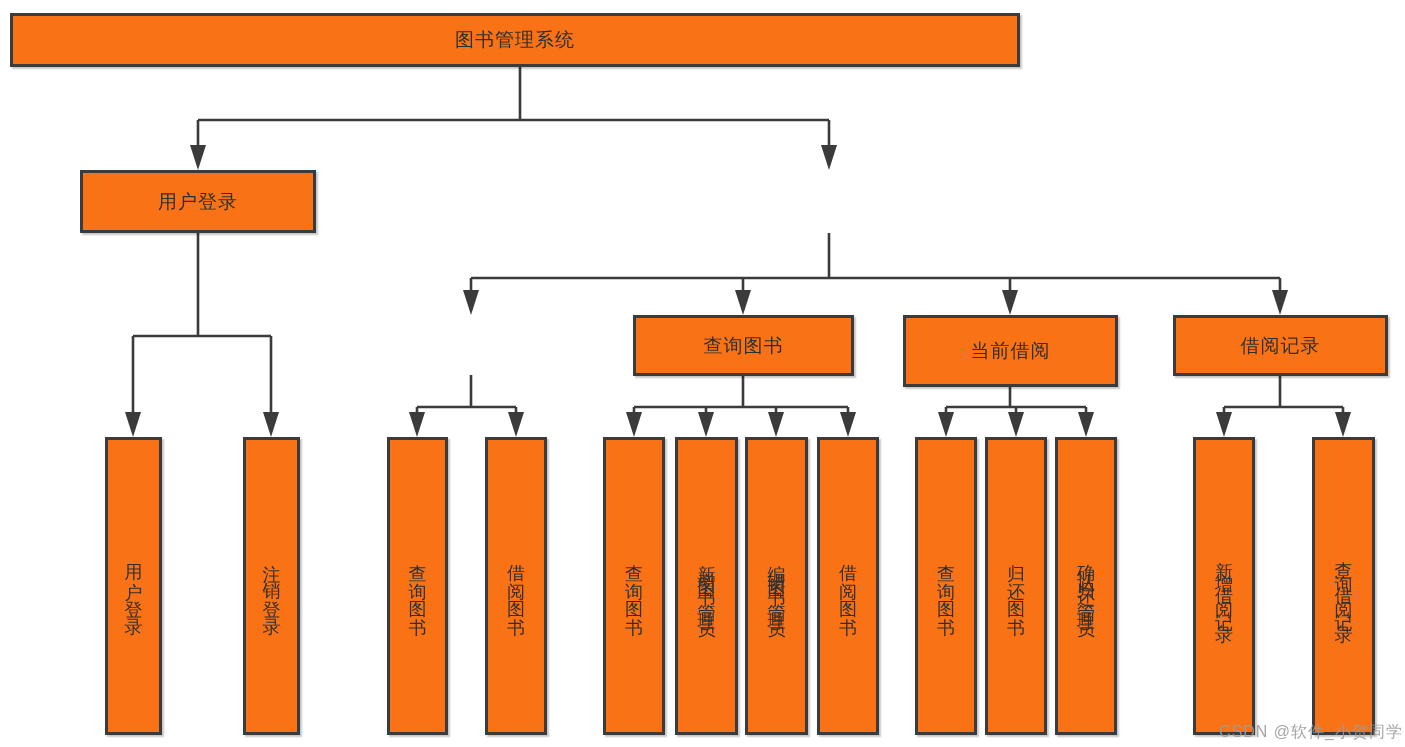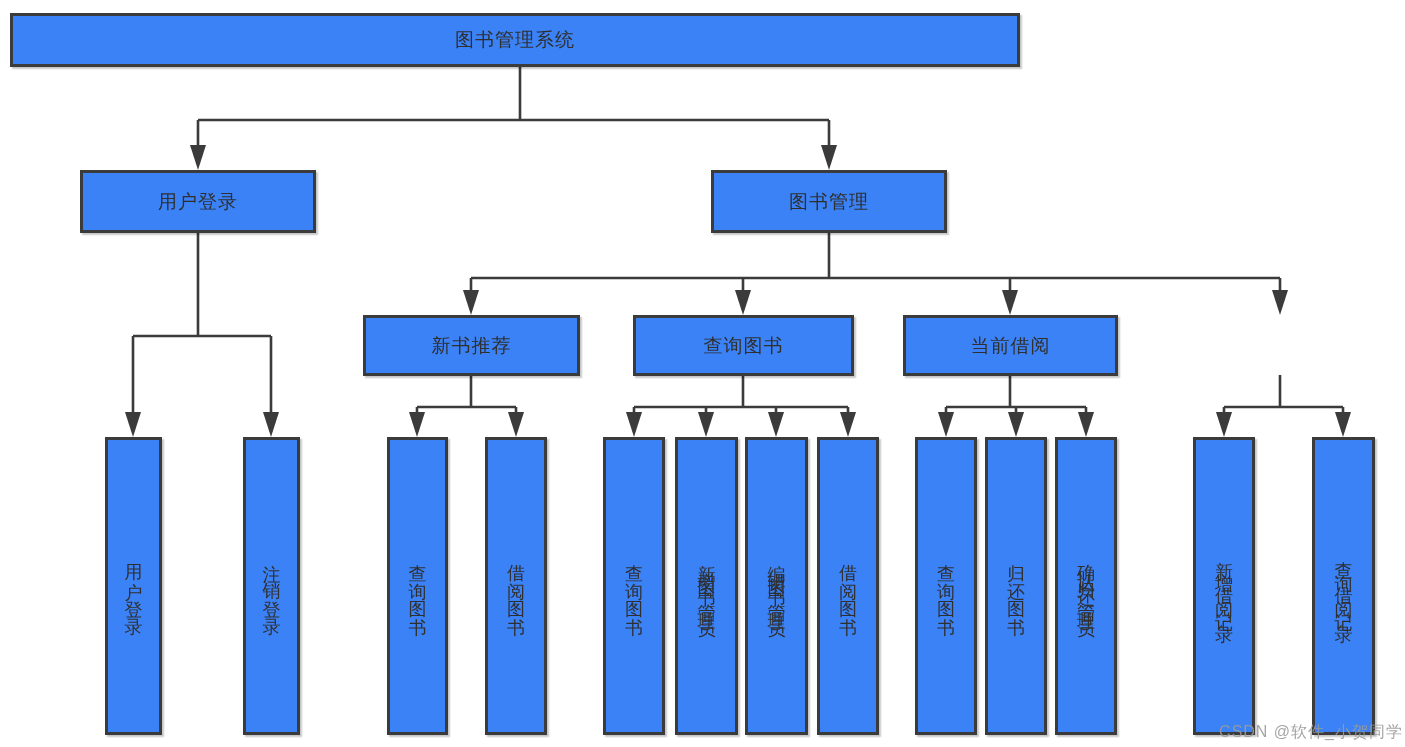--- a/index.html
+++ b/index.html
@@ -19,21 +19,21 @@
   }
   .connectors path {
     fill: none;
     stroke: #3b3b3b;
     stroke-width: 2.6;
   }
   .connectors polygon { fill: #3b3b3b; stroke: none; }
   .node {
     position: absolute;
     box-sizing: border-box;
-    background: #3b82f6;
+    background: #f97316;
     border: 3px solid #3b3b3b;
     box-shadow: 2px 2px 1.5px rgba(0,0,0,0.22);
     display: flex;
     align-items: center;
     justify-content: center;
     color: #2f2f2f;
     font-size: 19px;
     letter-spacing: 1px;
     z-index: 2;
   }
@@ -116,32 +116,29 @@
     </g>
   </svg>
 
   <div class="node" style="left:10px; top:13px; width:1010px; height:54px;">
     <span class="lbl">图书管理系统</span>
   </div>
 
   <div class="node" style="left:80px; top:170px; width:236px; height:63px;">
     <span class="lbl">用户登录</span>
   </div>
-  <div class="node" style="left:711px; top:170px; width:236px; height:63px;">
-    <span class="lbl">图书管理</span>
-  </div>
 
-  <div class="node" style="left:363px; top:315px; width:217px; height:61px;">
-    <span class="lbl">新书推荐</span>
-  </div>
   <div class="node" style="left:633px; top:315px; width:221px; height:61px;">
     <span class="lbl">查询图书</span>
   </div>
-  <div class="node" style="left:903px; top:315px; width:215px; height:61px;">
+  <div class="node" style="left:903px; top:315px; width:215px; height:72px;">
     <span class="lbl">当前借阅</span>
+  </div>
+  <div class="node" style="left:1173px; top:315px; width:215px; height:61px;">
+    <span class="lbl">借阅记录</span>
   </div>
 
   <div class="node leaf sp4" style="left:105px; width:57px;">
     <span class="lbl">用户登录</span>
   </div>
   <div class="node leaf sp4" style="left:243px; width:57px;">
     <span class="lbl">注销登录</span>
   </div>
 
   <div class="node leaf sp4" style="left:387px; width:61px;">

